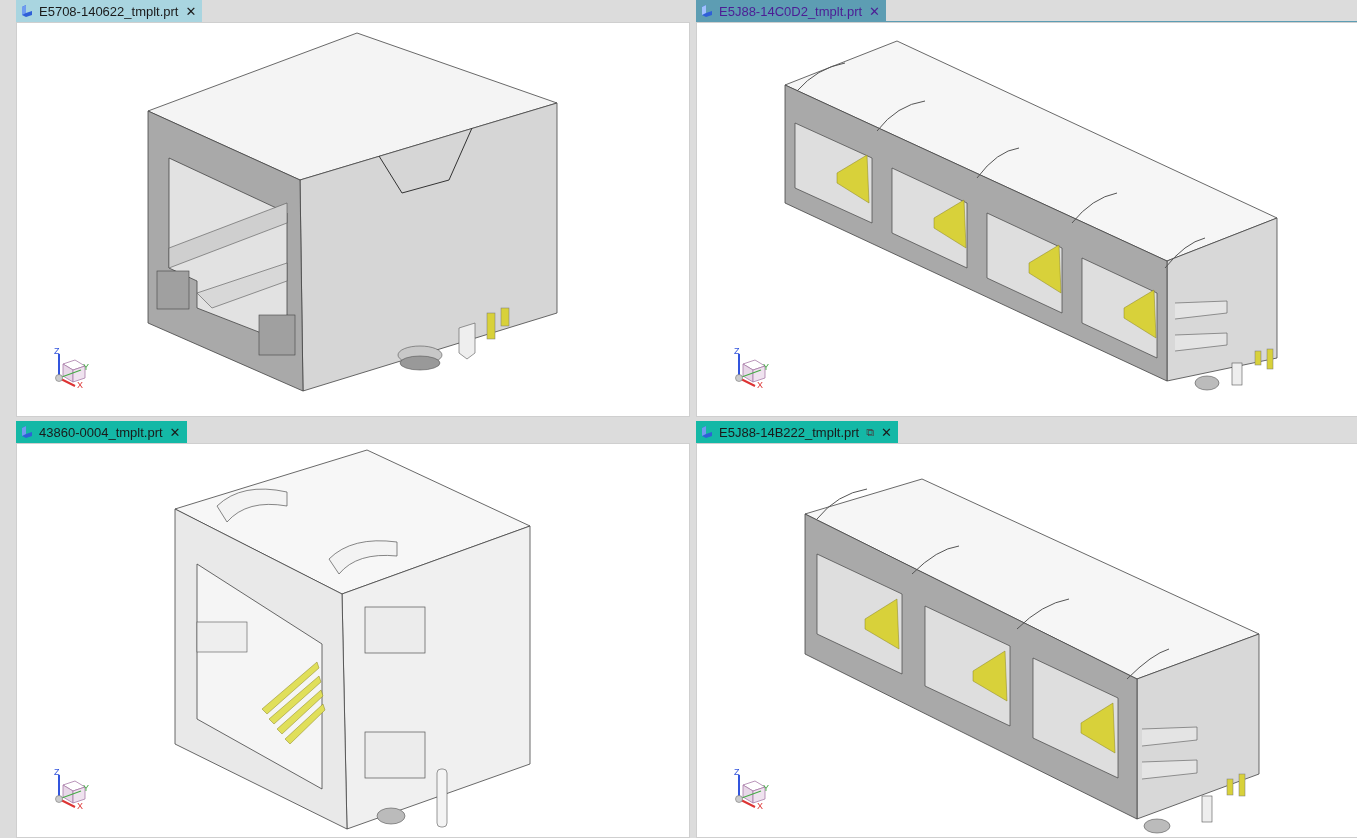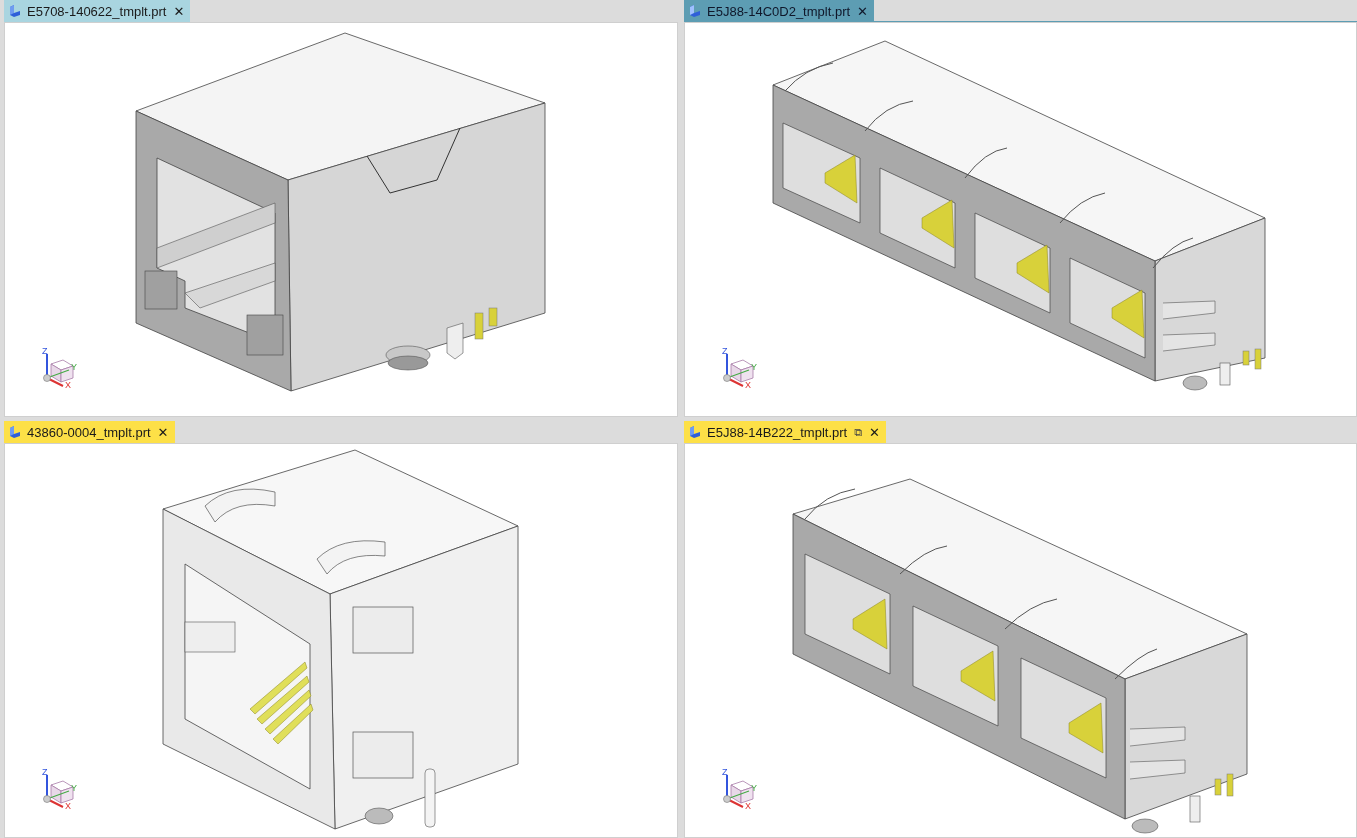--- a/index.html
+++ b/index.html
@@ -2,30 +2,30 @@
 <html><head>
 <meta charset="utf-8">
 <style>
   html, body { margin:0; padding:0; }
   body {
     width:1357px; height:838px; overflow:hidden;
     background:#dcdcdc;
     font-family:"Liberation Sans", "DejaVu Sans", sans-serif;
     position:relative;
   }
-  .pane { position:absolute; }
+  .pane { position:absolute;margin-left:12px; }
   .tabbar { position:absolute; left:0; right:0; top:0; height:22px; }
   .tab {
     position:absolute; left:4px; top:0; height:22px;
     display:flex; align-items:center; padding:0 6px 0 4px;
     font-size:13px; color:#1a1a1a; white-space:nowrap; box-sizing:border-box;
   }
   .tab.active-a { background:#a9d5e0; }
-  .tab.active-b { background:#5d9db3; color:#0f172a; }
-  .tab.inactive { background:#fde047; }
+  .tab.active-b { background:#5d9db3; color:#4c1d95; }
+  .tab.inactive { background:#14b8a6; }
   .tab .ico { width:14px; height:14px; margin-right:5px; display:inline-block; }
   .tab .close { margin-left:7px; font-weight:bold; font-size:13px; cursor:pointer; }
   .tab .ext { margin-left:7px; font-size:11px; color:#444; }
   .underline { position:absolute; left:4px; right:0; top:21px; height:2px; }
   .viewport {
     position:absolute; left:4px; right:0; top:22px; bottom:0;
     background:#ffffff; border:1px solid #cfcfcf; box-sizing:border-box;
     overflow:hidden;
   }
   .viewport svg.model { position:absolute; left:0; top:0; }

